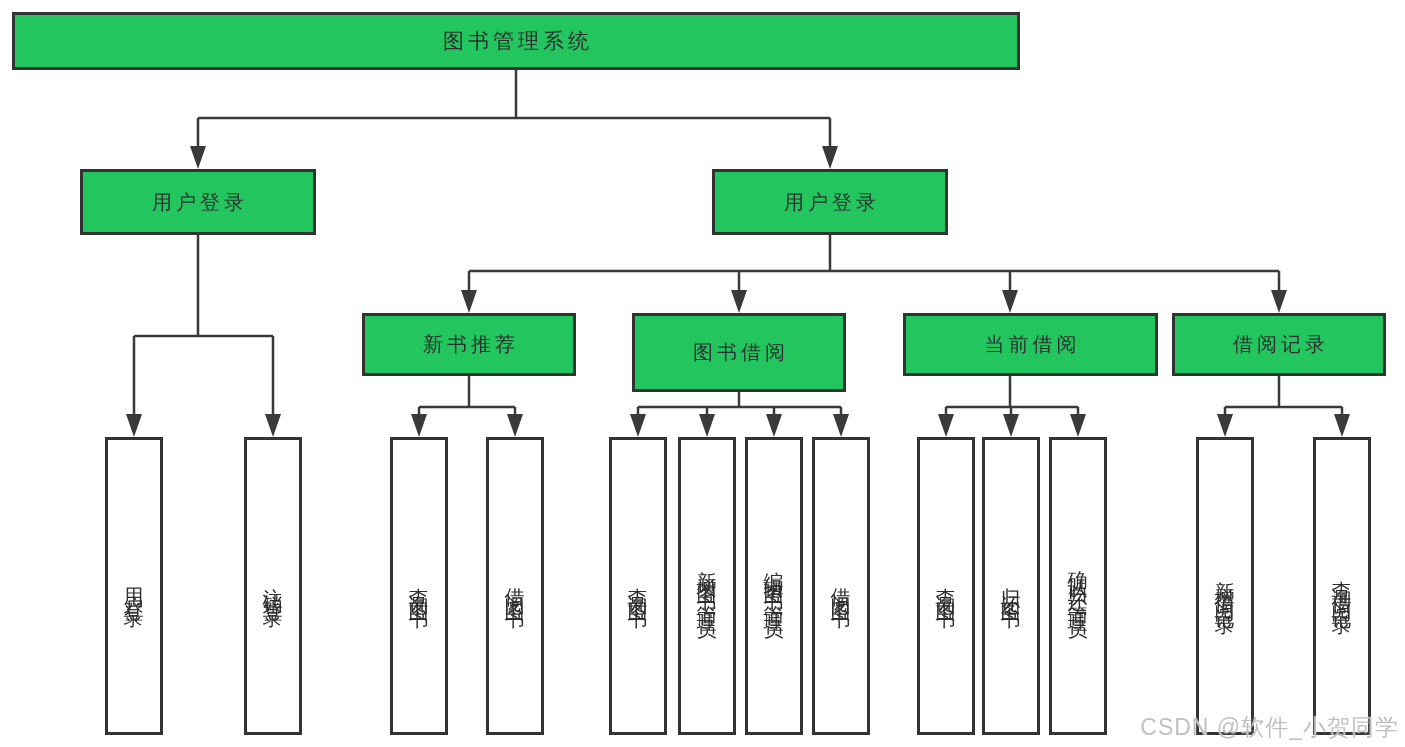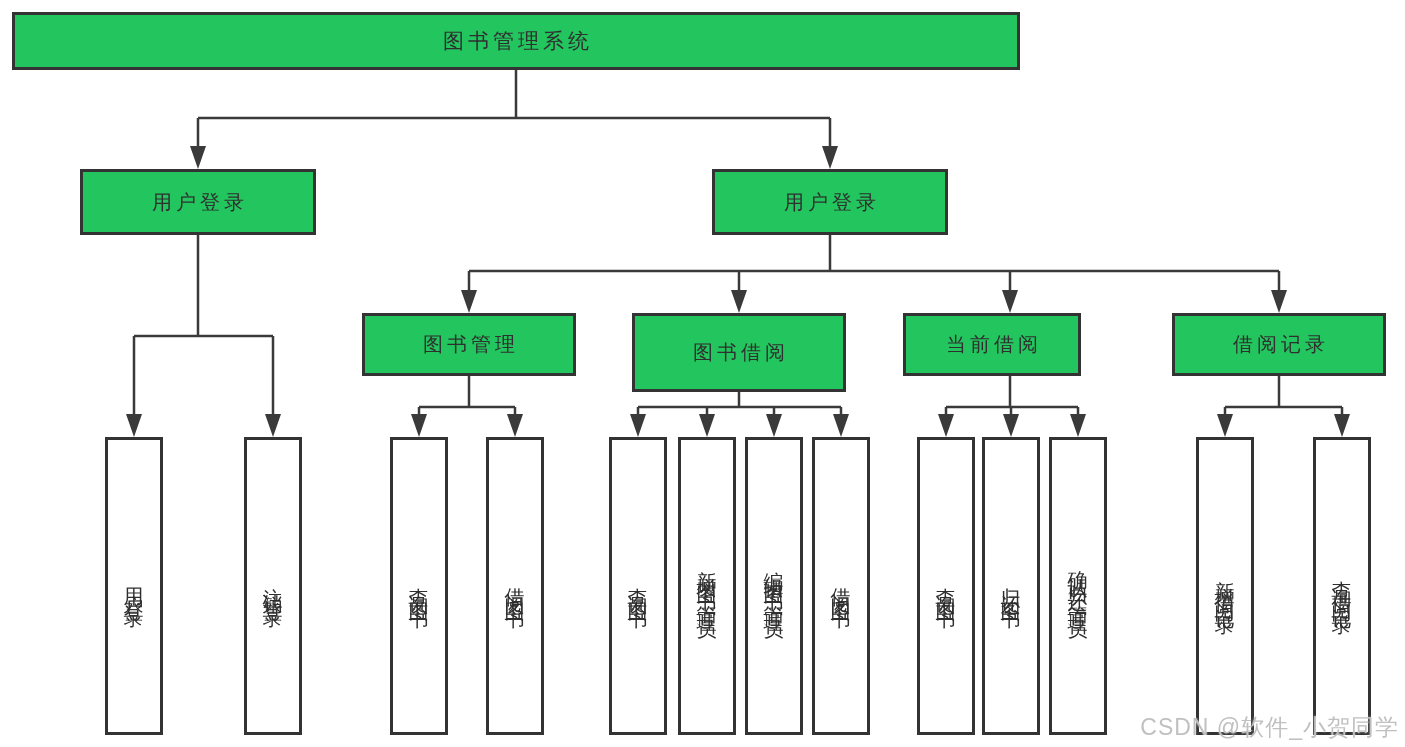--- a/index.html
+++ b/index.html
@@ -95,23 +95,23 @@
       <polygon points="1217,414 1233,414 1225,437"></polygon>
       <polygon points="1334,414 1350,414 1342,437"></polygon>
     </g>
   </svg>
 
   <div class="node" style="left:12px; top:12px; width:1008px; height:58px; font-size:21px;">图书管理系统</div>
 
   <div class="node" style="left:80px; top:169px; width:236px; height:66px;">用户登录</div>
   <div class="node" style="left:712px; top:169px; width:236px; height:66px;">用户登录</div>
 
-  <div class="node" style="left:362px; top:313px; width:214px; height:63px;">图书管理</div>
+  <div class="node" style="left:362px; top:313px; width:214px; height:63px;">新书推荐</div>
   <div class="node" style="left:632px; top:313px; width:214px; height:79px;">图书借阅</div>
-  <div class="node" style="left:903px; top:313px; width:178px; height:63px;">当前借阅</div>
+  <div class="node" style="left:903px; top:313px; width:255px; height:63px;">当前借阅</div>
   <div class="node" style="left:1172px; top:313px; width:214px; height:63px;font-family:Liberation Mono, monospace;">借阅记录</div>
 
   <div class="leaf" style="left:105px; top:437px; width:58px; height:298px;">
     <span class="vtext">用户登录</span>
   </div>
   <div class="leaf" style="left:244px; top:437px; width:58px; height:298px;">
     <span class="vtext">注销登录</span>
   </div>
 
   <div class="leaf" style="left:390px; top:437px; width:58px; height:298px;">

